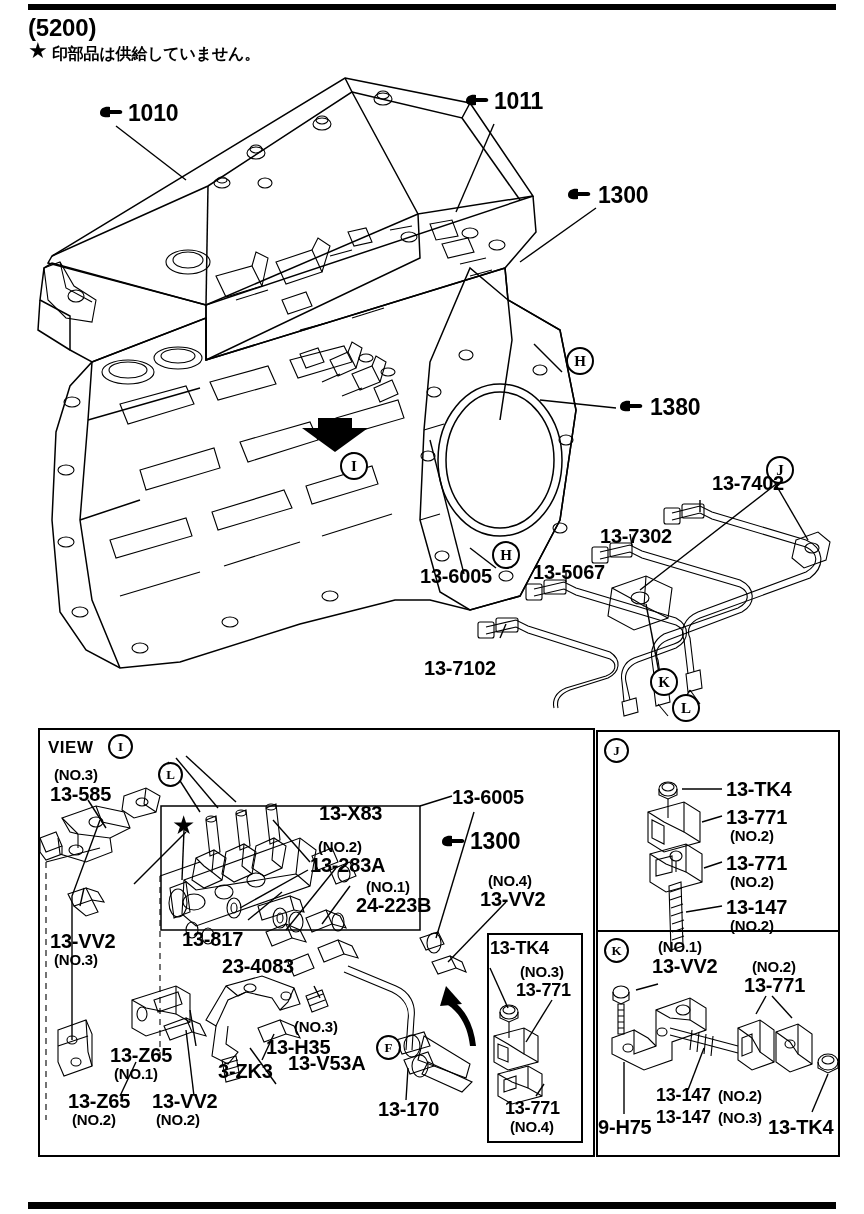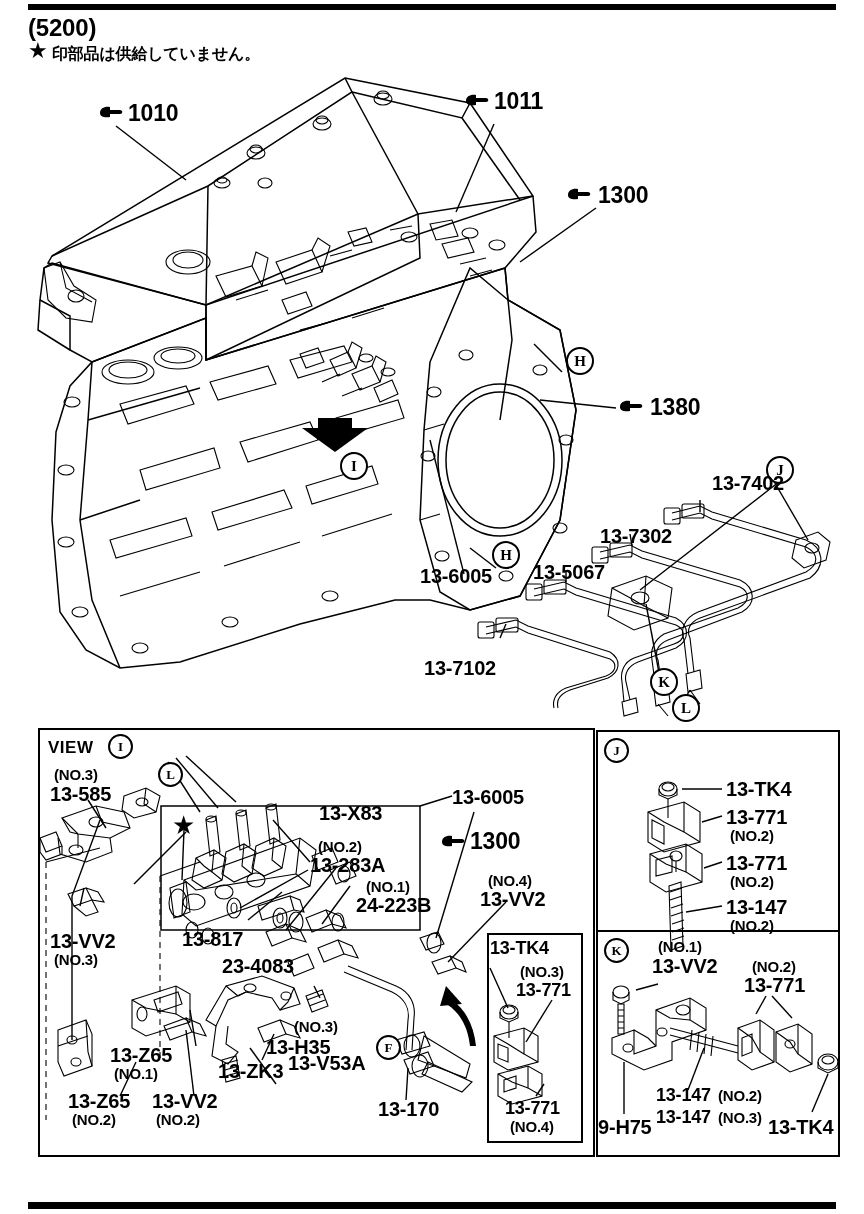--- a/index.html
+++ b/index.html
@@ -592,21 +592,21 @@
 <div class="txt no" style="left:488px;top:872px;">(NO.4)</div>
 <div class="txt pn" style="left:480px;top:888px;">13-VV2</div>
 
 <div class="txt pn" style="left:182px;top:928px;">13-817</div>
 <div class="txt pn" style="left:222px;top:955px;">23-4083</div>
 
 <div class="txt pn" style="left:288px;top:1052px;">13-V53A</div>
 <div class="txt no" style="left:294px;top:1018px;">(NO.3)</div>
 
 <div class="txt pn" style="left:266px;top:1036px;text-align:center;">13-H35</div>
-<div class="txt pn" style="left:218px;top:1060px;">13-ZK3</div>
+<div class="txt pn" style="left:218px;top:1060px;">3-ZK3</div>
 
 <div class="txt pn" style="left:110px;top:1044px;">13-Z65</div>
 <div class="txt no" style="left:114px;top:1065px;">(NO.1)</div>
 
 <div class="txt pn" style="left:68px;top:1090px;">13-Z65</div>
 <div class="txt no" style="left:72px;top:1111px;">(NO.2)</div>
 
 <div class="txt pn" style="left:152px;top:1090px;">13-VV2</div>
 <div class="txt no" style="left:156px;top:1111px;">(NO.2)</div>
 

